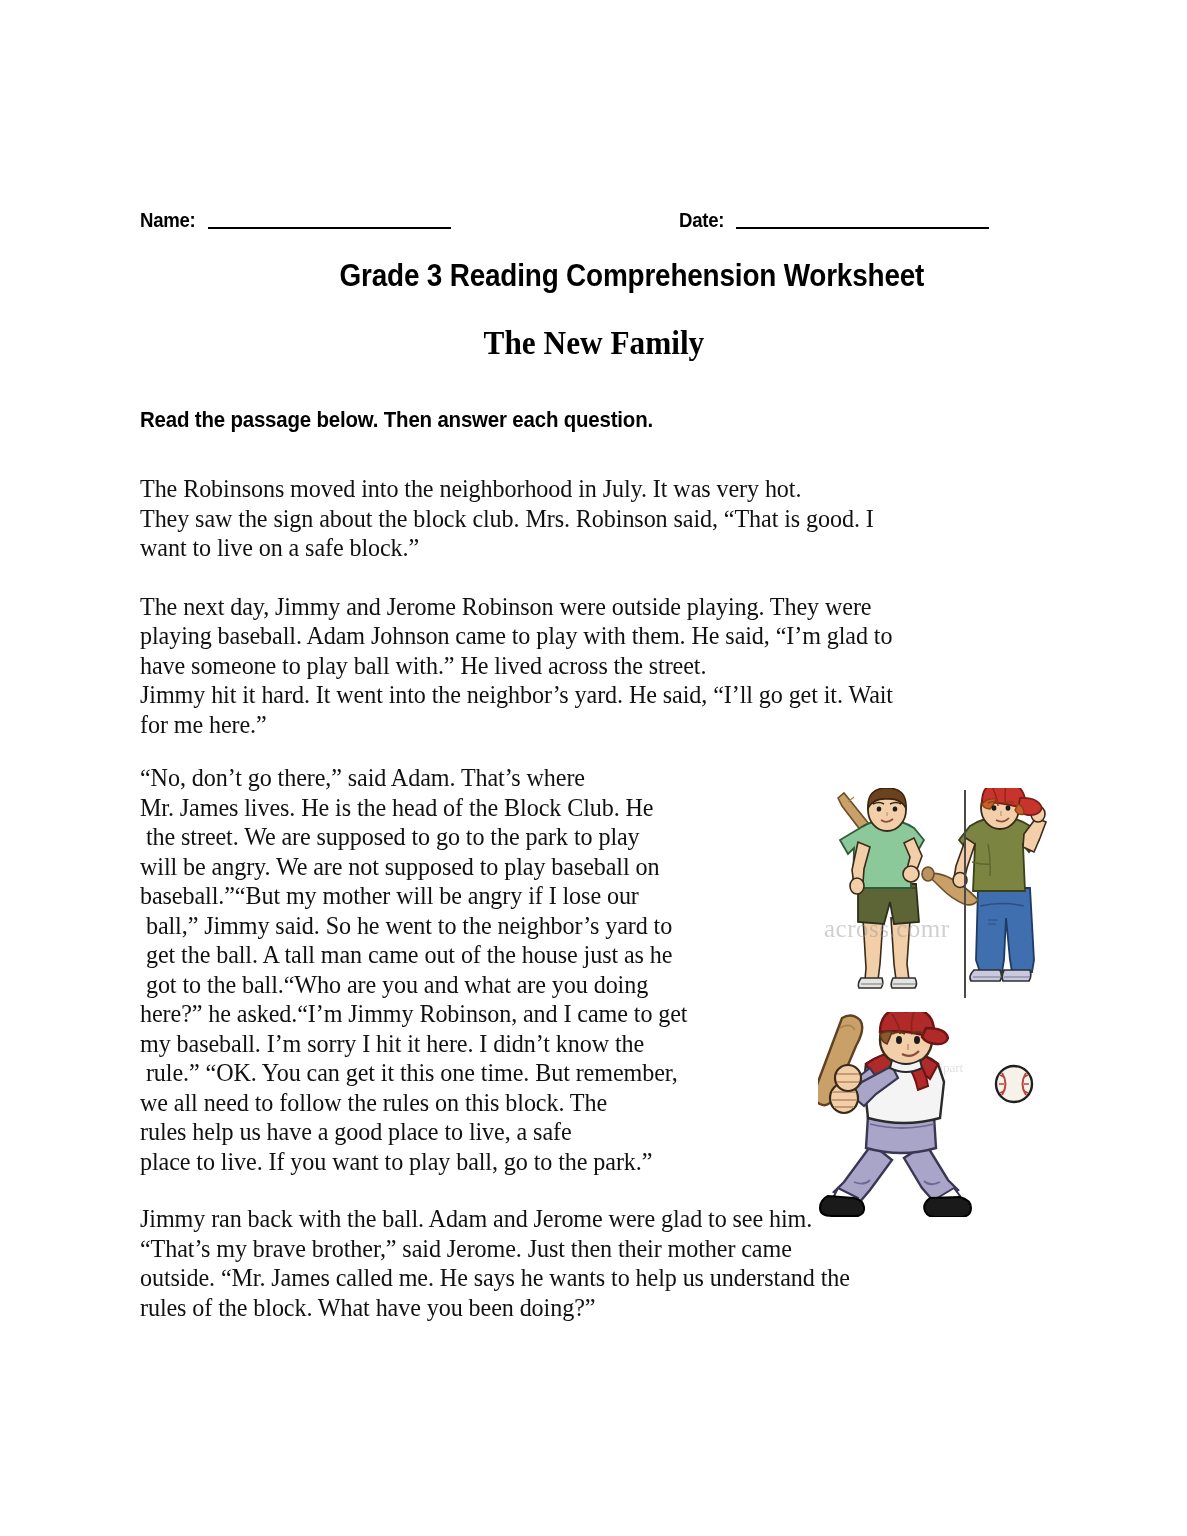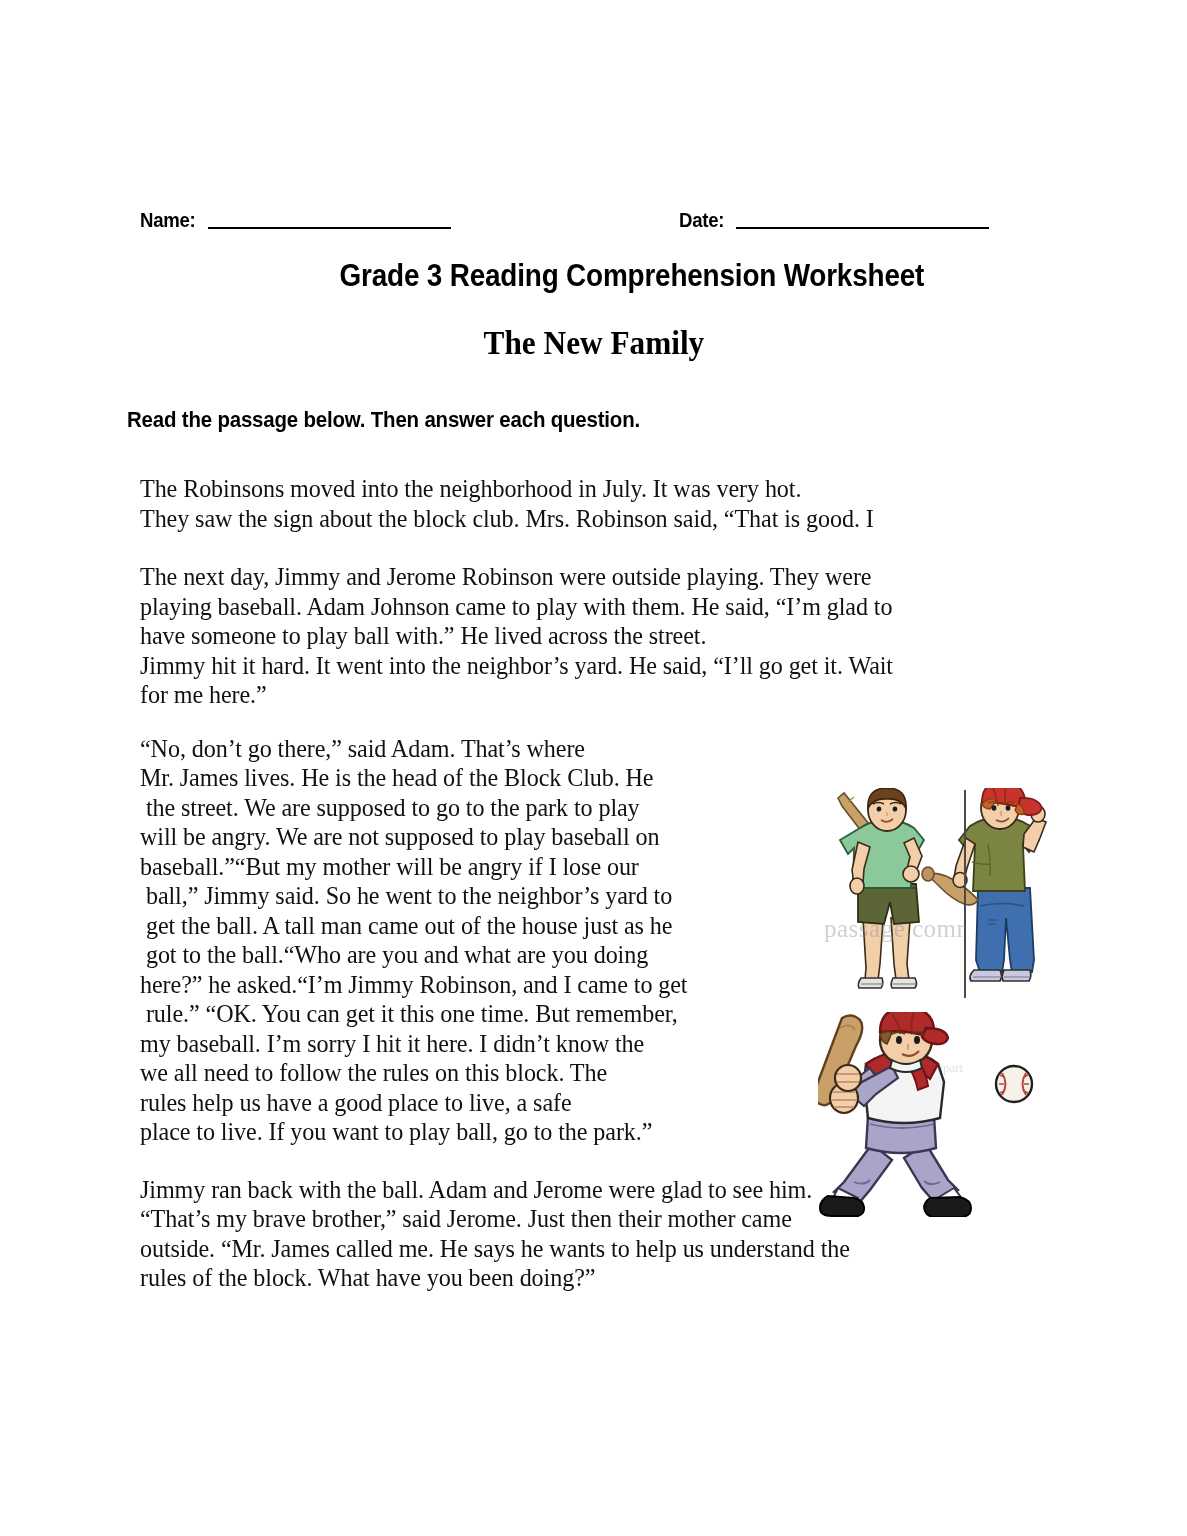--- a/index.html
+++ b/index.html
@@ -83,21 +83,21 @@
     font-size: 34px;
     line-height: 40px;
   }
   .passage-title span {
     display: inline-block;
     transform: scaleX(0.92);
   }
 
   .instruction {
     position: absolute;
-    left: 127px;
+    left: 140px;
     top: 407px;
     width: 903px;
     font-family: "Liberation Sans", "DejaVu Sans", sans-serif;
     font-weight: bold;
     font-size: 22px;
     line-height: 26px;
     letter-spacing: -0.2px;
   }
   .instruction span {
     display: inline-block;
@@ -198,20 +198,21 @@
 
   <div class="instruction">
     <span>Read the passage below. Then answer each question.</span>
   </div>
 
   <div class="body-area">
 
     <div class="para">
       <span class="ln"><i>The Robinsons moved into the neighborhood in July. It was very hot.</i></span>
       <span class="ln"><i>They saw the sign about the block club. Mrs. Robinson said, “That is good. I</i></span>
+      <span class="ln"><i>want to live on a safe block.”</i></span>
     </div>
 
     <div class="gap-1"></div>
 
     <div class="para">
       <span class="ln"><i>The next day, Jimmy and Jerome Robinson were outside playing. They were</i></span>
       <span class="ln"><i>playing baseball. Adam Johnson came to play with them. He said, “I’m glad to</i></span>
       <span class="ln"><i>have someone to play ball with.” He lived across the street.</i></span>
       <span class="ln"><i>Jimmy hit it hard. It went into the neighbor’s yard. He said, “I’ll go get it. Wait</i></span>
       <span class="ln"><i>for me here.”</i></span>
@@ -222,22 +223,22 @@
     <div class="para">
       <span class="ln"><i>“No, don’t go there,” said Adam. That’s where</i></span>
       <span class="ln"><i>Mr. James lives. He is the head of the Block Club. He</i></span>
       <span class="ln"><i> the street. We are supposed to go to the park to play</i></span>
       <span class="ln"><i>will be angry. We are not supposed to play baseball on</i></span>
       <span class="ln"><i>baseball.”“But my mother will be angry if I lose our</i></span>
       <span class="ln"><i> ball,” Jimmy said. So he went to the neighbor’s yard to</i></span>
       <span class="ln"><i> get the ball. A tall man came out of the house just as he</i></span>
       <span class="ln"><i> got to the ball.“Who are you and what are you doing</i></span>
       <span class="ln"><i>here?” he asked.“I’m Jimmy Robinson, and I came to get</i></span>
+      <span class="ln"><i>my baseball. I’m sorry I hit it here. I didn’t know the</i></span>
       <span class="ln"><i> rule.” “OK. You can get it this one time. But remember,</i></span>
-      <span class="ln"><i>my baseball. I’m sorry I hit it here. I didn’t know the</i></span>
       <span class="ln"><i>we all need to follow the rules on this block. The</i></span>
       <span class="ln"><i>rules help us have a good place to live, a safe</i></span>
       <span class="ln"><i>place to live. If you want to play ball, go to the park.”</i></span>
     </div>
 
     <div class="gap-3"></div>
 
     <div class="para">
       <span class="ln"><i>Jimmy ran back with the ball. Adam and Jerome were glad to see him.</i></span>
       <span class="ln"><i>“That’s my brave brother,” said Jerome. Just then their mother came</i></span>
@@ -338,21 +339,21 @@
         <path d="M14 15 q6 -3 11 0" fill="none" stroke="#8d3f16" stroke-width="1.5"></path>
         <path d="M30 15 q6 -3 10 0" fill="none" stroke="#8d3f16" stroke-width="1.5"></path>
         <path d="M22 32 q7 4 13 -2" fill="none" stroke="#8a4b3a" stroke-width="1.7"></path>
         <path d="M27 23 v5" stroke="#c79a74" stroke-width="1.3"></path>
       </g>
     </svg>
   </div>
 
   <div class="art-divider"></div>
 
-  <div class="watermark">passage.comr</div>
+  <div class="watermark">across.comr</div>
   <div class="watermark-2">clipart</div>
 
   <div class="art-bottom">
     <svg viewBox="0 0 238 205" width="238" height="205">
 
       <g>
         <path d="M24 6 q10 -6 18 2 q6 8 -4 26 L16 86 q-6 10 -14 6 q-9 -5 -5 -14 Z" fill="#c8a068" stroke="#5d4122" stroke-width="2.4"></path>
         <path d="M22 16 q10 -6 15 2" fill="none" stroke="#a9844f" stroke-width="1.6"></path>
       </g>
 

